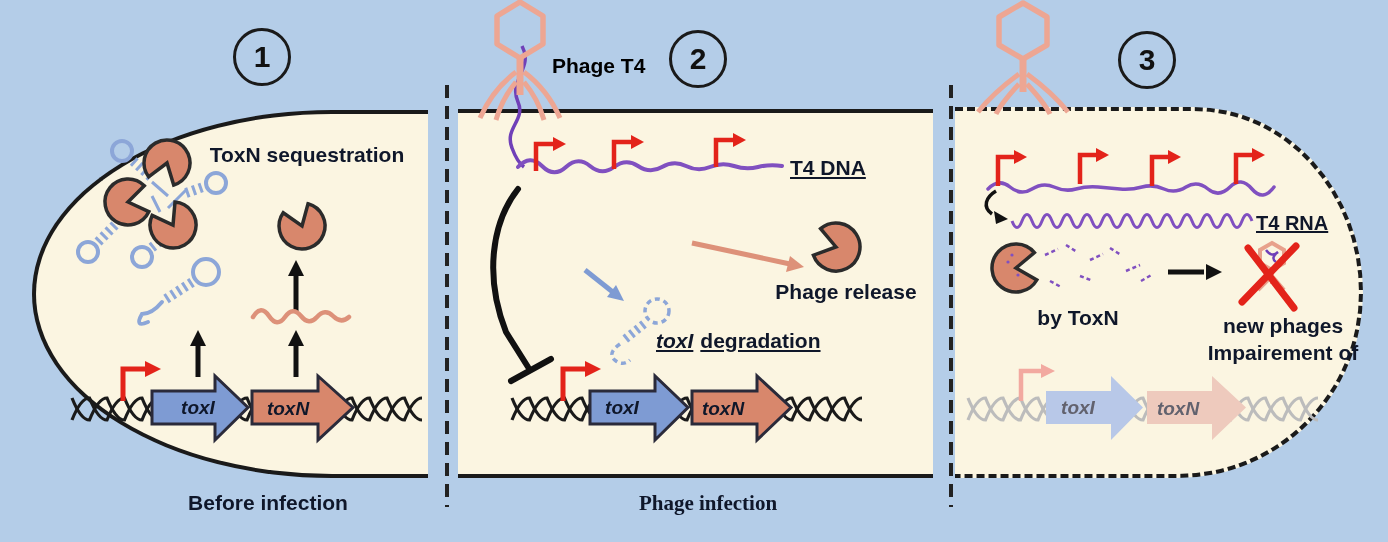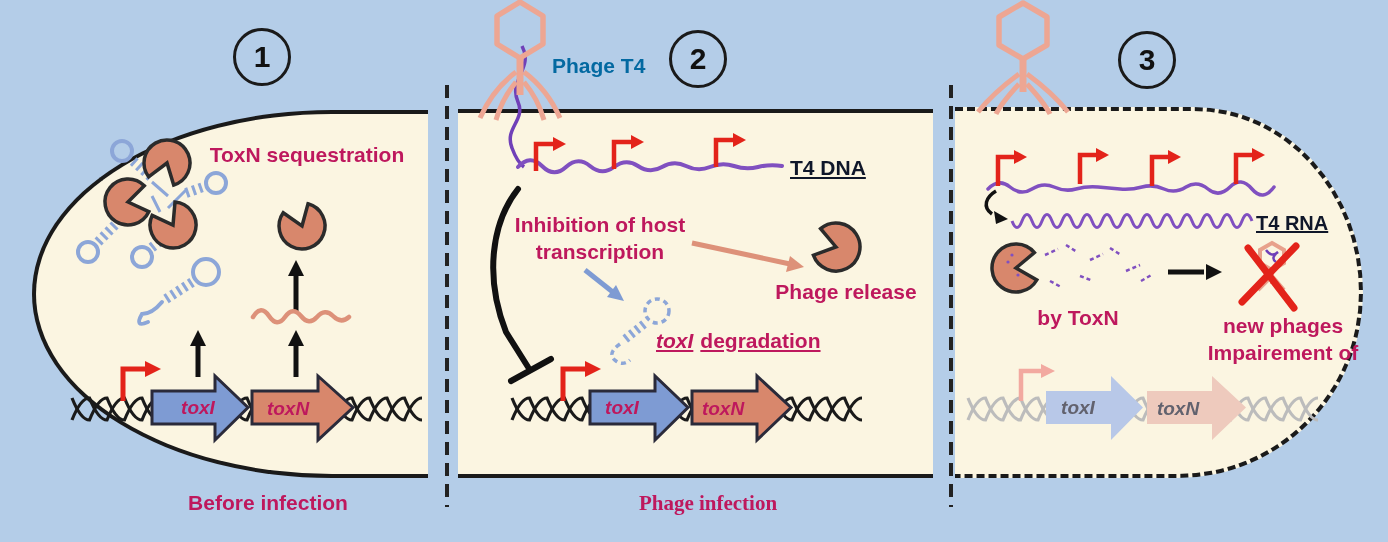--- a/index.html
+++ b/index.html
@@ -5,27 +5,27 @@
   html,body{margin:0;padding:0;background:#b4cde8;}
   .stage{position:relative;width:1388px;height:542px;background:#b4cde8;overflow:hidden;
          font-family:"Liberation Sans",sans-serif;}
   .cell{position:absolute;background:#fbf5e1;box-sizing:border-box;}
   #cell1{left:32px;top:110px;width:396px;height:368px;border:4.5px solid #1a1a1a;border-right:none;
          border-radius:300px 0 0 300px / 184px 0 0 184px;}
   #cell2{left:458px;top:109px;width:475px;height:369px;border-top:4.5px solid #1a1a1a;border-bottom:4.5px solid #1a1a1a;}
   #cell3{left:955px;top:107px;width:408px;height:371px;border:4.5px dashed #1a1a1a;border-left:none;
          border-radius:0 170px 186px 0 / 0 186px 186px 0;}
   svg.overlay{position:absolute;left:0;top:0;}
-  .txt{position:absolute;font-weight:bold;color:#be185d;white-space:nowrap;line-height:1.25;}
+  .txt{position:absolute;font-weight:bold;color:#0f172a;white-space:nowrap;line-height:1.25;}
   .ctr{transform:translateX(-50%);text-align:center;}
   .title{font-size:21px;top:490px;}
   .lbl21{font-size:21px;}
   .lbl20{font-size:20px;}
   .purple{color:#0f172a;text-decoration:underline;}
-  .orange{color:#0369a1;}
+  .orange{color:#000000;}
   .gene{font-size:19px;font-style:italic;transform:translateX(-50%);}
   .faded{color:#62626e;}
   .numcircle{position:absolute;width:52px;height:52px;border:3.5px solid #1a1a1a;border-radius:50%;
              display:flex;align-items:center;justify-content:center;font-size:30px;font-weight:bold;color:#111;}
   .two{line-height:27px;}
 </style>
 </head>
 <body>
 
 <div class="stage">
@@ -236,24 +236,20 @@
       <span>3</span>
     </div>
 
   <div class="txt lbl21 ctr" style="left:307px;top:142px;">ToxN sequestration</div>
   <div class="txt gene" style="left:198px;top:396px;">toxI</div>
   <div class="txt gene" style="left:288px;top:397px;">toxN</div>
   <div class="txt title ctr" style="left:268px;">Before infection</div>
 
   <div class="txt lbl21 orange" style="left:552px;top:53px;">Phage T4</div>
   <div class="txt lbl21 purple" style="left:790px;top:155px;">T4 DNA</div>
-  <div class="txt lbl21 ctr two" style="left:600px;top:211px;">
-    <div>Inhibition of host</div>
-    <div>transcription</div>
-  </div>
   <div class="txt lbl21" style="left:656px;top:328px;text-decoration:underline;">
     <span style="font-style:italic;">toxI</span><span style="margin-left:7px;">degradation</span>
   </div>
   <div class="txt lbl21 ctr" style="left:846px;top:279px;">Phage release</div>
   <div class="txt gene" style="left:622px;top:396px;">toxI</div>
   <div class="txt gene" style="left:723px;top:397px;">toxN</div>
   <div class="txt title ctr" style="left:708px;font-family:Liberation Serif, serif;">Phage infection</div>
 
   <div class="txt lbl20 purple" style="left:1256px;top:211px;">T4 RNA</div>
   <div class="txt lbl21 ctr two" style="left:1078px;top:304px;">

